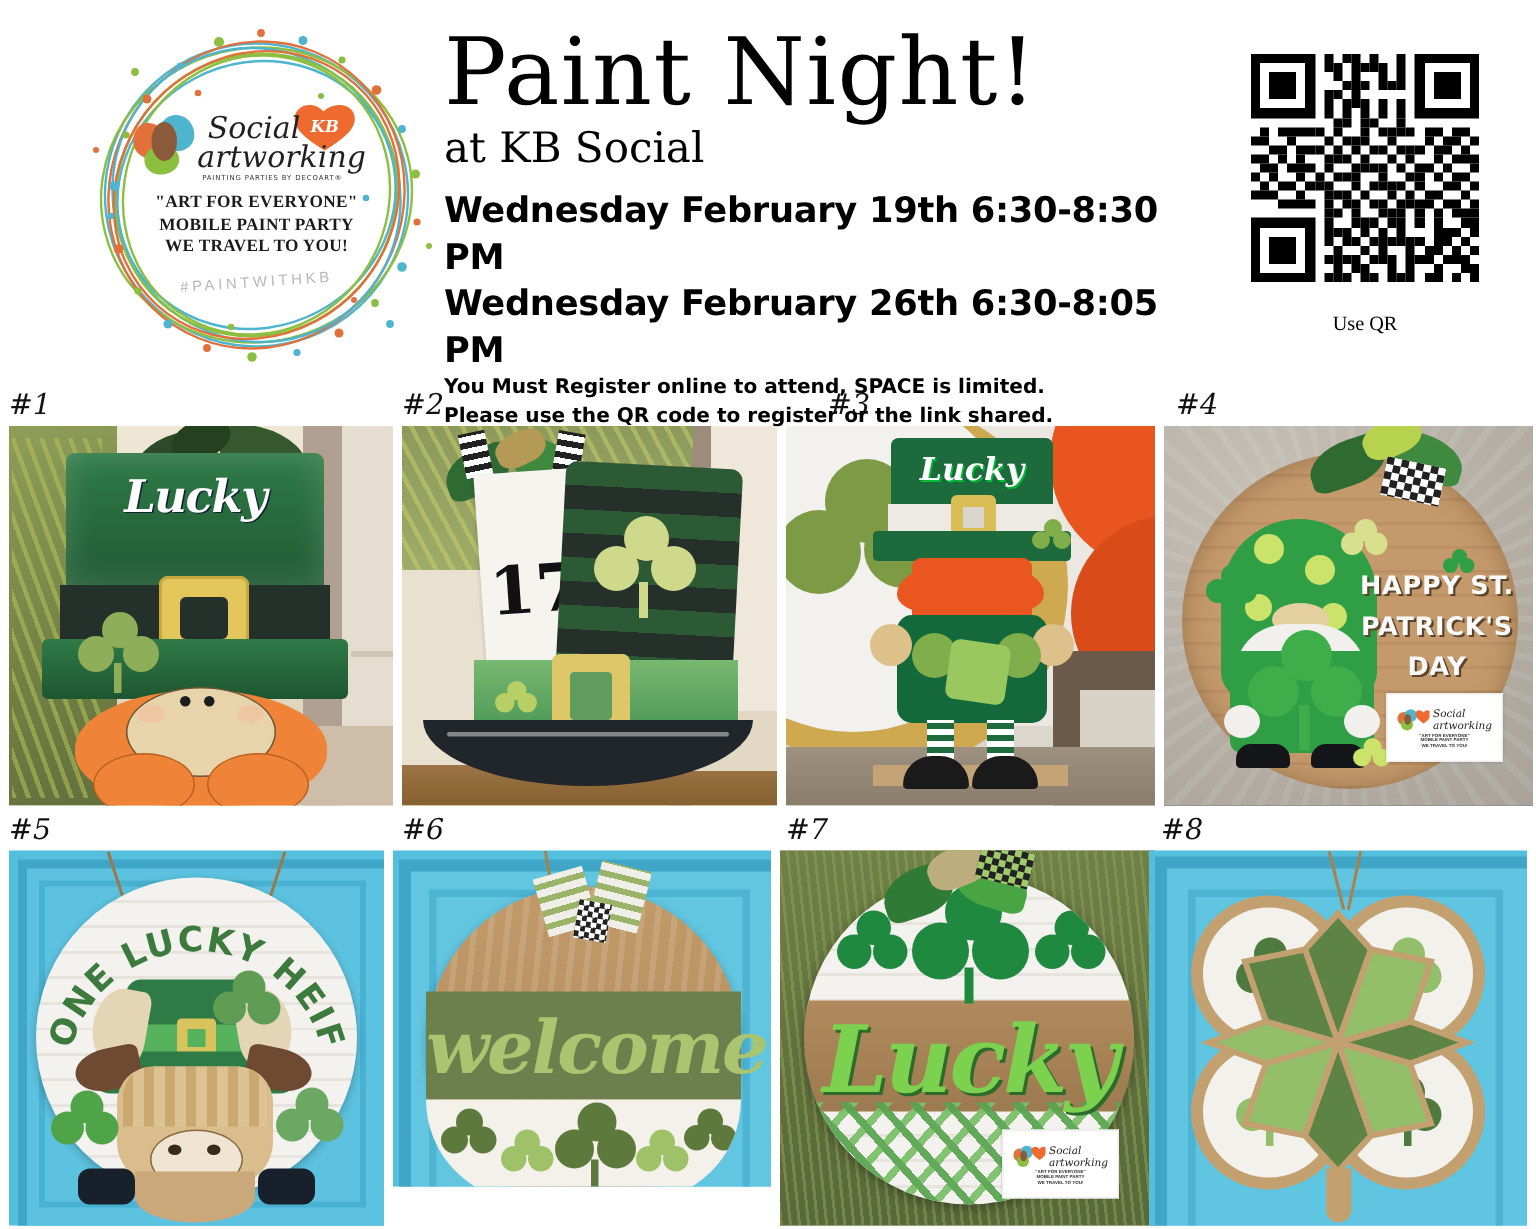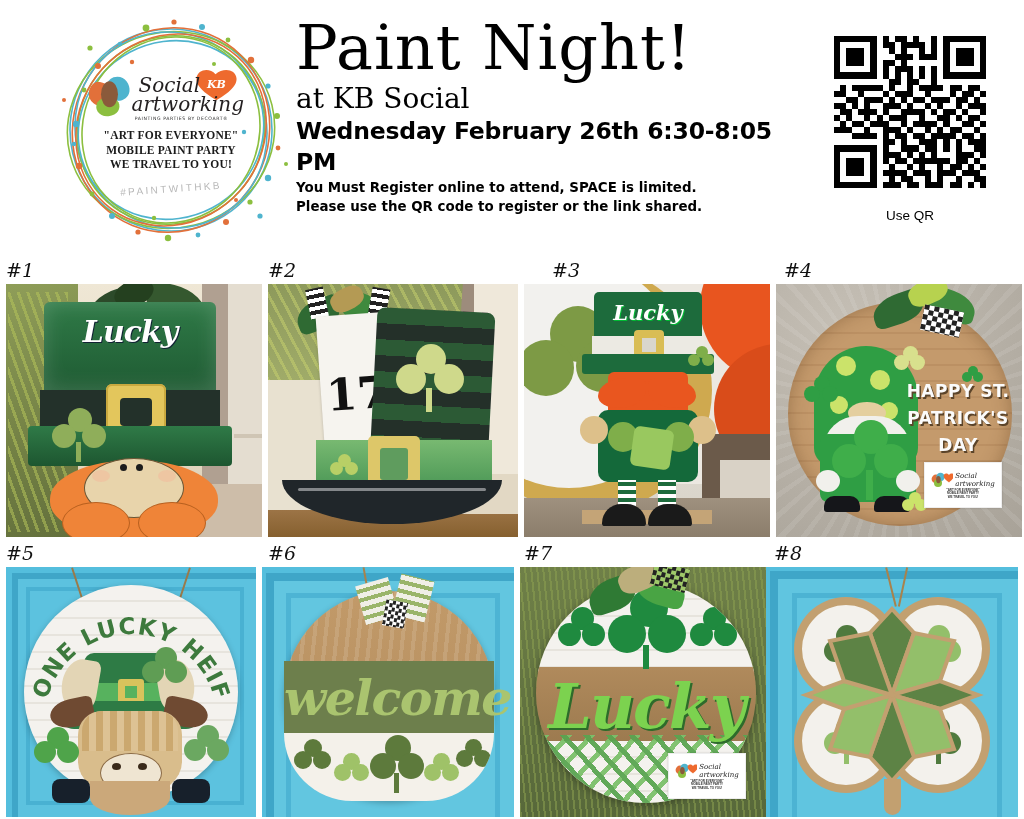--- a/index.html
+++ b/index.html
@@ -63,21 +63,21 @@
   
   .qr-block{position:absolute;left:796px;top:0;width:228px;text-align:center;}
   .qr-wrap{margin-top:36px;display:flex;justify-content:center;}
   .qr-code{
     width:152px;height:152px;background:#fff;
     display:grid;grid-template-columns:repeat(25,1fr);grid-template-rows:repeat(25,1fr);
   }
   .qr-code i{display:block;}
   .qr-code i.on{background:#000;}
   .qr-caption{
-    font-family:Liberation Sans, sans-serif;
+    font-family:Liberation Serif, serif;
     font-size:13.5px;line-height:19px;color:#000;margin-top:18px;
   }
 
   
   .grid{position:absolute;left:0;top:258px;width:1024px;height:561px;}
   .cell{position:absolute;}
   .cell .label{
     font-family:"DejaVu Serif", serif;
     font-size:19px;font-weight:400;color:#111;
     font-style:italic;
@@ -198,20 +198,21 @@
           <div>MOBILE PAINT PARTY</div>
           <div>WE TRAVEL TO YOU!</div>
         </div>
         <div class="logo-hash">#PAINTWITHKB</div>
       </div>
     </div>
 
     <div class="title-block">
       <div class="main-title">Paint Night!</div>
       <div class="sub-title">at KB Social</div>
+      <div class="date-line first">Wednesday February 19th 6:30-8:30 PM</div>
       <div class="date-line">Wednesday February 26th 6:30-8:05 PM</div>
       <div class="info-line">You Must Register online to attend, SPACE is limited.</div>
       <div class="info-line">Please use the QR code to register or the link shared.</div>
     </div>
 
     <div class="qr-block">
       <div class="qr-wrap">
         <div class="qr-code" id="qr-code" style="grid-template-columns: repeat(25, 1fr); grid-template-rows: repeat(25, 1fr);">
             <i class="on"></i>
             <i class="on"></i>
@@ -1140,21 +1141,21 @@
             <div class="abs rnd" style="left:13px;top:0;width:22px;height:22px;background:#6ba861;"></div>
             <div class="abs rnd" style="left:0;top:14px;width:22px;height:22px;background:#6ba861;"></div>
             <div class="abs rnd" style="left:23px;top:14px;width:22px;height:22px;background:#6ba861;"></div>
           </div>
         </div>
       </div>
     </div>
 
     <div class="cell" style="left:262px;top:283px;width:252px;">
       <div class="label" style="margin-left:6px;">#6</div>
-      <div class="photo bg-door" style="width:252px;height:250px;">
+      <div class="photo bg-door" style="width:252px;height:224px;">
         <div class="scene">
           <div class="abs" style="left:4px;top:6px;width:244px;height:244px;border:8px solid #3fa6c8;background:#62c6e0;"></div>
           <div class="abs" style="left:24px;top:26px;width:204px;height:224px;border:5px solid #4db4d4;"></div>
           <div class="abs" style="left:104px;top:0px;width:2px;height:40px;background:#a8824c;transform:rotate(-10deg);"></div>
 
           <div class="abs rnd" style="left:22px;top:24px;width:210px;height:210px;background:linear-gradient(180deg,#c29a69,#b08a5c);box-shadow:0 2px 6px rgba(0,0,0,.25);"></div>
           <div class="abs rnd" style="left:22px;top:24px;width:210px;height:210px;background:repeating-linear-gradient(96deg,rgba(255,255,255,.12) 0 4px,transparent 4px 11px);"></div>
 
           <div class="abs" style="left:22px;top:94px;width:210px;height:72px;background:#6d7f4c;"></div>
           <div class="abs script" style="left:22px;top:104px;width:210px;text-align:center;color:#aac46f;font-size:49px;line-height:54px;letter-spacing:-1.5px;">welcome</div>

